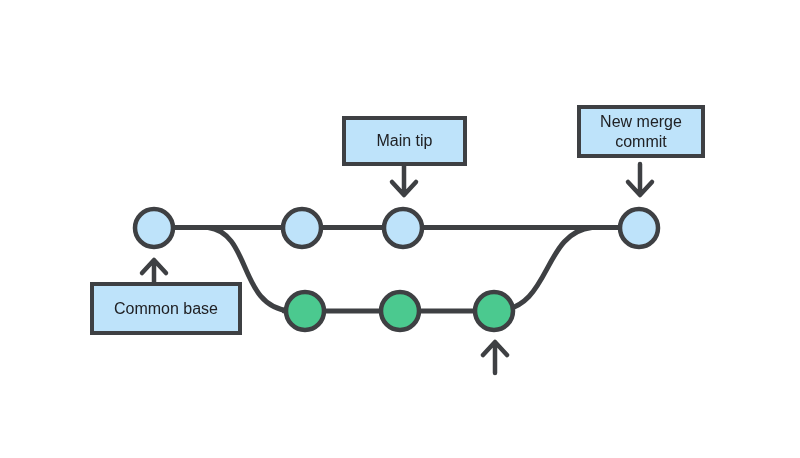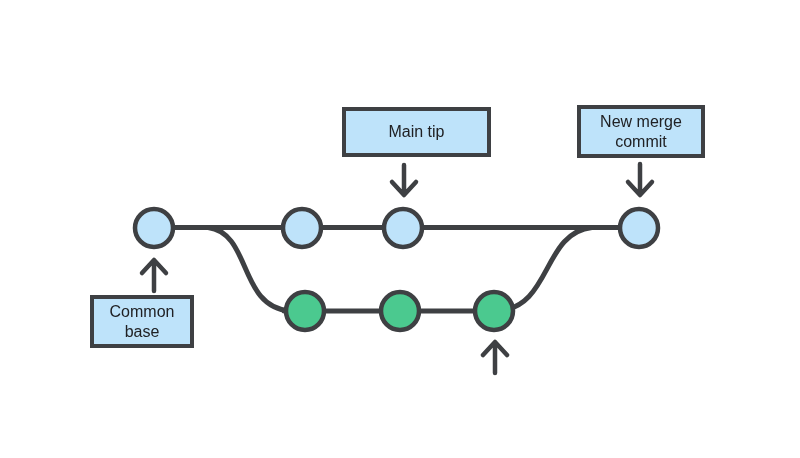--- a/index.html
+++ b/index.html
@@ -48,24 +48,24 @@
     color: #202124;
     font-size: 16px;
     line-height: 20px;
   }
   .box-blue { background: #bee3fa; }
   .box-green { background: #4bc98f; }
   .label-box .label-text {
     display: inline-block;
     max-width: 100px;
   }
-  #box-main-tip        { left: 342px; top: 107px; width: 149px; height: 50px; }
+  #box-main-tip        { left: 342px; top: 116px; width: 125px; height: 50px; }
   #box-new-merge       { left: 577px; top: 105px; width: 128px; height: 53px; }
   #box-new-merge .label-text { max-width: 96px; }
-  #box-common-base     { left:  90px; top: 295px; width: 104px; height: 53px; }
+  #box-common-base     { left:  90px; top: 282px; width: 152px; height: 53px; }
   #box-common-base .label-text { max-width: 112px; }
   #box-feature-tip     { left: 435px; top: 378px; width: 128px; height: 52px; }
 </style>
 </head>
 <body>
 
 <div class="canvas">
 
   <svg class="graph-svg" width="800" height="458" viewBox="0 0 800 458">
 

